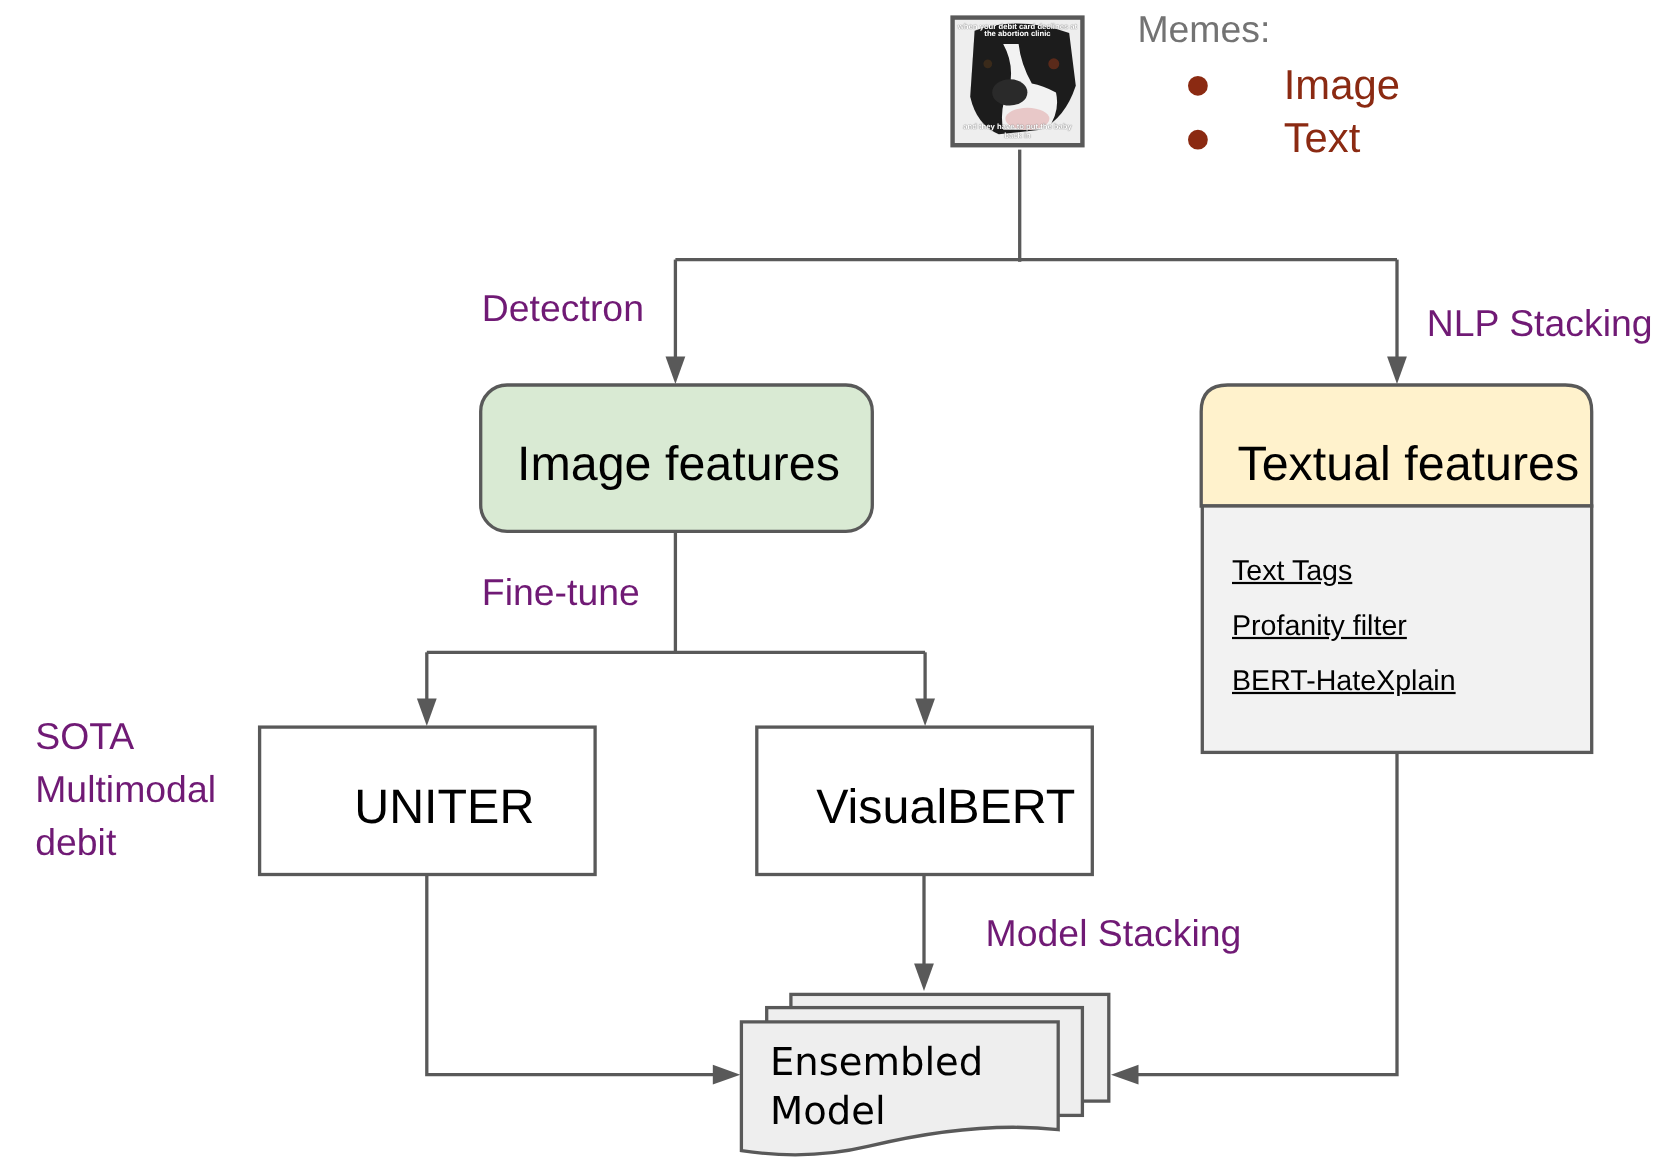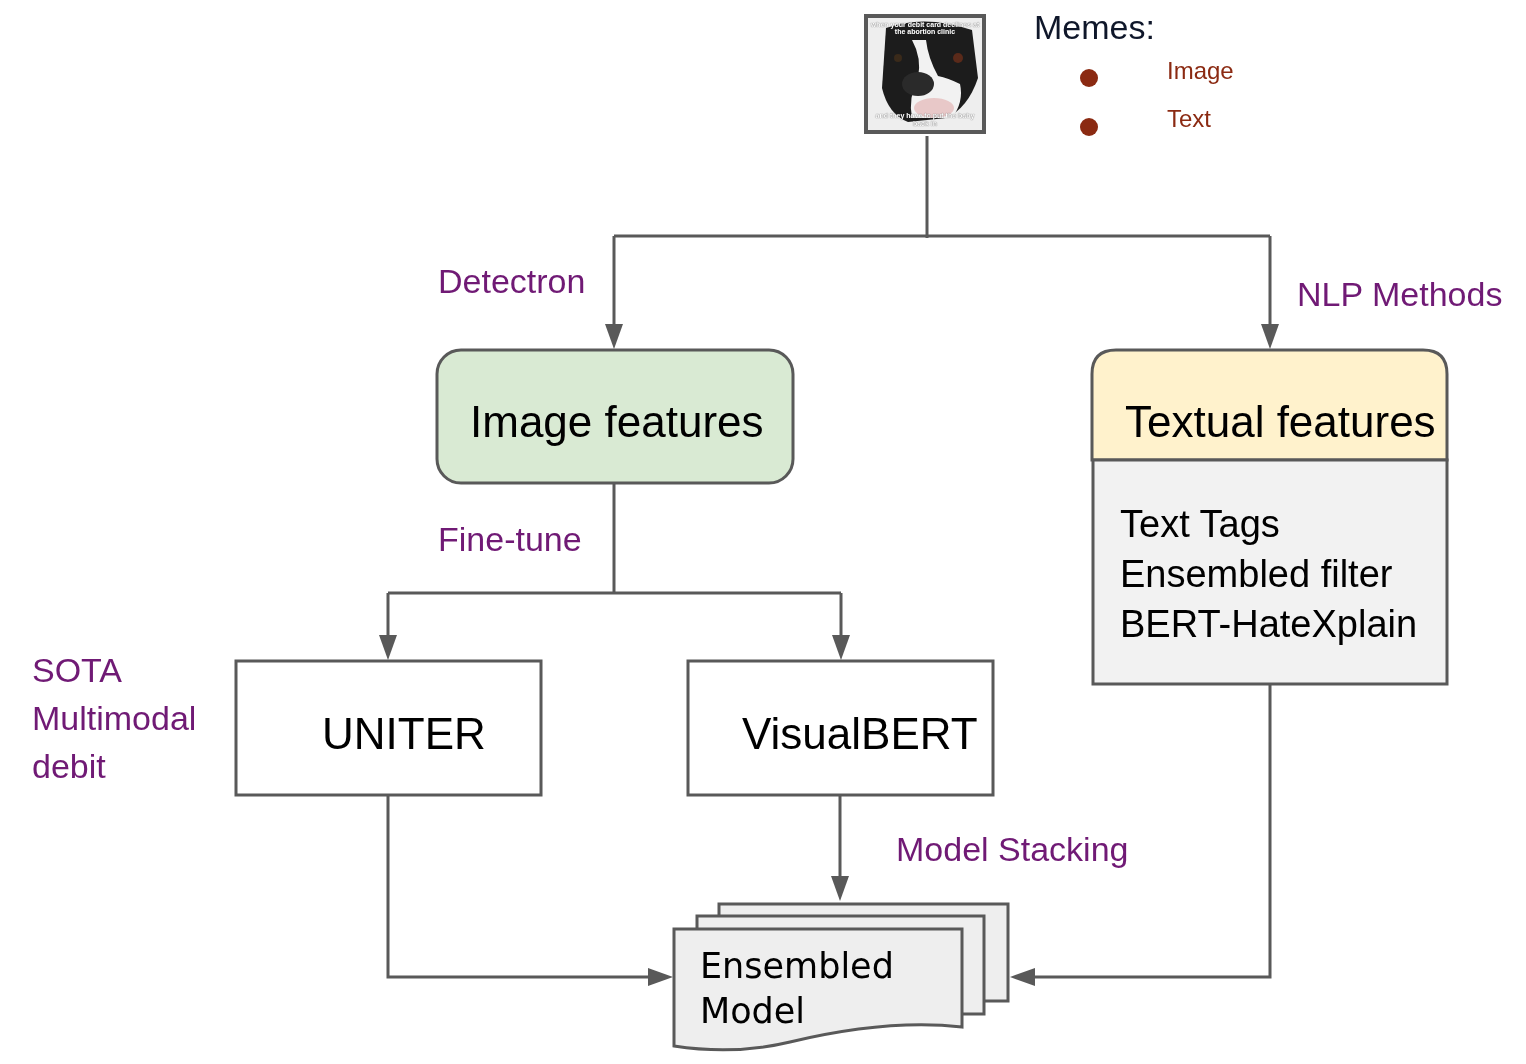--- a/index.html
+++ b/index.html
@@ -1,28 +1,28 @@
 <!DOCTYPE html>
 <html><head>
 <meta charset="utf-8">
 <style>
   html, body { margin: 0; padding: 0; background: #ffffff; }
   body { width: 1526px; height: 1064px; position: relative; overflow: hidden;
          font-family: "Liberation Sans", "DejaVu Sans", sans-serif; }
   svg#diagram { position: absolute; left: 0; top: 0; }
   .lbl { position: absolute; white-space: nowrap; color: #701a75; font-size: 34px; line-height: 1.2; }
   .node-text { position: absolute; white-space: nowrap; color: #000; font-size: 44px; line-height: 1.2; }
-  .bullet-text { position: absolute; color: #8b2a12; font-size: 24px; white-space: nowrap; }
+  .bullet-text { position: absolute; color: #8b2a12; font-size: 38px; white-space: nowrap; }
   .bullet-dot { position: absolute; width: 18px; height: 18px; border-radius: 50%; background: #8b2a12; }
-  .memes-title { position: absolute; left: 1034px; top: 8px; font-size: 34px; color: #0f172a; }
+  .memes-title { position: absolute; left: 1034px; top: 8px; font-size: 34px; color: #737373; }
   .meme-thumb { position: absolute; left: 864px; top: 14px; width: 122px; height: 120px;
                 border: 4px solid #595959; box-sizing: border-box; overflow: hidden; background: #f4f4f4; }
   .meme-caption { position: absolute; left: 0; right: 0; text-align: center; font-size: 7px; color: #fff;
                   font-weight: bold; line-height: 1.05; text-shadow: 0 0 1px #333; }
-  .list-line { position: absolute; left: 1120px; font-size: 38px; color: #000; white-space: nowrap; }
+  .list-line { position: absolute; left: 1120px; font-size: 26px; color: #000; white-space: nowrap; text-decoration: underline; }
 </style>
 </head>
 <body>
 
 <svg id="diagram" width="1526" height="1064" viewBox="0 0 1526 1064">
   <defs>
     <marker id="arr" markerWidth="10" markerHeight="10" refX="9" refY="5" orient="auto" markerUnits="userSpaceOnUse" viewBox="0 0 10 10">
       <path d="M0,0 L10,5 L0,10 z" fill="#595959"></path>
     </marker>
   </defs>
@@ -85,28 +85,28 @@
   <div class="meme-caption" style="bottom:3px;">and they have to put the baby back in</div>
 </div>
 
 <div class="memes-title">Memes:</div>
 <div class="bullet-dot" style="left:1080px; top:69px;"></div>
 <div class="bullet-text" style="left:1167px; top:57px;">Image</div>
 <div class="bullet-dot" style="left:1080px; top:118px;"></div>
 <div class="bullet-text" style="left:1167px; top:105px;">Text</div>
 
 <div class="lbl" style="left:438px; top:261px;">Detectron</div>
-<div class="lbl" style="left:1297px; top:274px;">NLP Methods</div>
+<div class="lbl" style="left:1297px; top:274px;">NLP Stacking</div>
 <div class="lbl" style="left:438px; top:519px;text-align:right;">Fine-tune</div>
 <div class="lbl" style="left:32px; top:650px;text-align:center;">SOTA</div>
 <div class="lbl" style="left:32px; top:698px;">Multimodal</div>
 <div class="lbl" style="left:32px; top:746px;">debit</div>
 <div class="lbl" style="left:896px; top:829px;">Model Stacking</div>
 
 <div class="node-text" style="left:470px; top:396px;">Image features</div>
 <div class="node-text" style="left:1125px; top:396px;">Textual features</div>
 <div class="list-line" style="top:503px;">Text Tags</div>
-<div class="list-line" style="top:553px;">Ensembled filter</div>
+<div class="list-line" style="top:553px;">Profanity filter</div>
 <div class="list-line" style="top:603px;">BERT-HateXplain</div>
 <div class="node-text" style="left:322px; top:708px;">UNITER</div>
 <div class="node-text" style="left:742px; top:708px;text-align:center;">VisualBERT</div>
 <div class="node-text" style="left:700px; top:945px; font-size:35px; font-family:'DejaVu Sans', sans-serif;">Ensembled</div>
 <div class="node-text" style="left:700px; top:990px; font-size:35px; font-family:'DejaVu Sans', sans-serif;">Model</div>
 
 </body></html>

